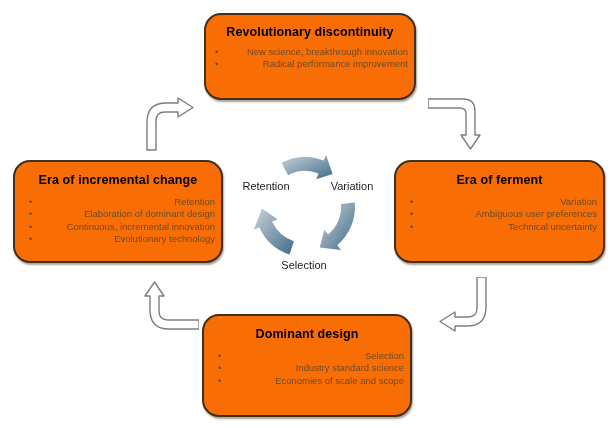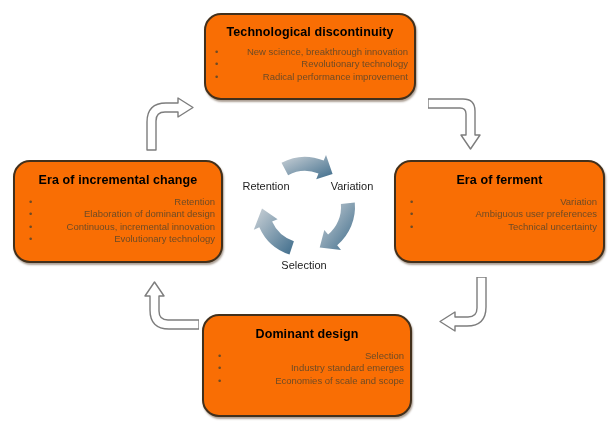--- a/index.html
+++ b/index.html
@@ -51,24 +51,23 @@
   .lbl-retention { left:266px; top:186px; }
   .lbl-variation { left:352px; top:186px; }
   .lbl-selection { left:304px; top:265px; }
 </style>
 </head>
 <body>
 
 <div class="canvas">
 
   <section class="box box-top">
-    <h3>Technological discontinuity</h3>
+    <h3>Revolutionary discontinuity</h3>
     <ul>
         <li>New science, breakthrough innovation</li>
-        <li>Revolutionary technology</li>
         <li>Radical performance improvement</li>
       </ul>
   </section>
 
   <section class="box box-right">
     <h3>Era of ferment</h3>
     <ul>
         <li>Variation</li>
         <li>Ambiguous user preferences</li>
         <li>Technical uncertainty</li>
@@ -82,21 +81,21 @@
         <li>Elaboration of dominant design</li>
         <li>Continuous, incremental innovation</li>
         <li>Evolutionary technology</li>
       </ul>
   </section>
 
   <section class="box box-bottom">
     <h3>Dominant design</h3>
     <ul>
         <li>Selection</li>
-        <li>Industry standard emerges</li>
+        <li>Industry standard science</li>
         <li>Economies of scale and scope</li>
       </ul>
   </section>
 
   <svg class="connector conn-tl" width="58" height="58" viewBox="0 0 58 58" aria-hidden="true">
     <path d="M9,56 L9,28 Q9,9 28,9 L40,9 L40,4 L55,13.5 L40,23 L40,18 L27,18 Q18,18 18,27 L18,56 Z"></path>
   </svg>
 
   <svg class="connector conn-tr" width="60" height="58" viewBox="0 0 60 58" aria-hidden="true">
     <path d="M0,4 L35,4 Q47,4 47,16 L47,40 L52,40 L42.5,54 L33,40 L38,40 L38,19 Q38,13 32,13 L0,13 Z"></path>

